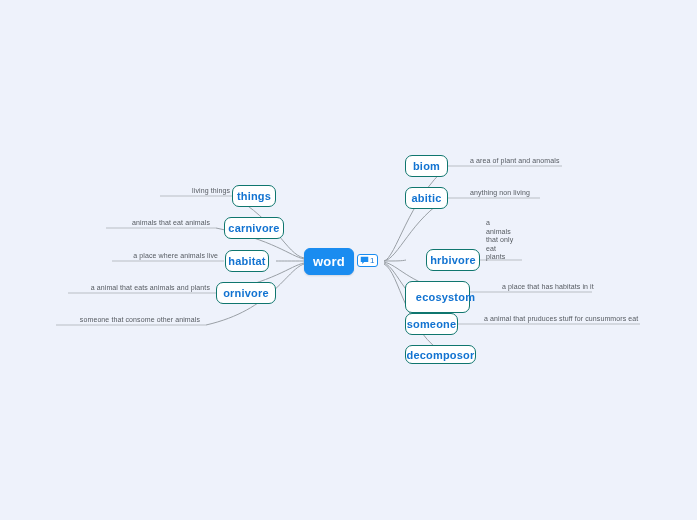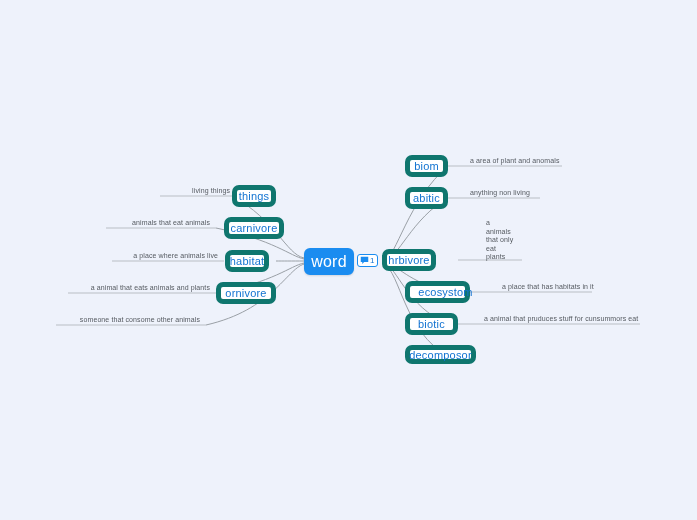--- a/index.html
+++ b/index.html
@@ -23,36 +23,36 @@
     left: 0;
     top: 0;
     width: 697px;
     height: 520px;
     pointer-events: none;
   }
   .node {
     position: absolute;
     box-sizing: border-box;
     background: #ffffff;
-    border: 5px solid #0f766e;
+    border: 1px solid #0f766e;
     border-radius: 7px;
     color: #1273d1;
-    font-weight: normal;
+    font-weight: bold;
     font-size: 11px;
     display: flex;
     align-items: center;
     justify-content: center;
     white-space: nowrap;
     letter-spacing: .2px;
   }
   .node.root {
     background: #1a8cf0;
     border-color: #1a8cf0;
     color: #ffffff;
-    font-size: 16px;
+    font-size: 13px;
     border-radius: 6px;
     box-shadow: 0 1px 2px rgba(0,0,0,.12);
   }
   .badge {
     position: absolute;
     display: flex;
     align-items: center;
     gap: 1px;
     background: #ffffff;
     border: 1px solid #1a8cf0;
@@ -128,23 +128,23 @@
   <div class="node" style="left:216px; top:282px; width:60px; height:22px;">ornivore</div>
 
   <div class="annot left" style="left:160px; top:187px; width:70px;">living things</div>
   <div class="annot left" style="left:106px; top:219px; width:104px;">animals that eat animals</div>
   <div class="annot left" style="left:112px; top:252px; width:106px;">a place where animals live</div>
   <div class="annot left" style="left:68px; top:284px; width:142px;">a animal that eats animals and plants</div>
   <div class="annot left" style="left:56px; top:316px; width:144px;">someone that consome other animals</div>
 
   <div class="node" style="left:405px; top:155px; width:43px; height:22px;">biom</div>
   <div class="node" style="left:405px; top:187px; width:43px; height:22px;">abitic</div>
-  <div class="node" style="left:382px; top:249px; width:54px; height:22px;">hrbivore</div>
-  <div class="node" style="left:405px; top:281px; width:65px; height:22px;padding-left:16px;">ecosystom</div>
-  <div class="node" style="left:405px; top:313px; width:53px; height:22px;">biotic</div>
+  <div class="node" style="left:426px; top:249px; width:54px; height:22px;">hrbivore</div>
+  <div class="node" style="left:405px; top:281px; width:65px; height:32px;padding-left:16px;">ecosystom</div>
+  <div class="node" style="left:405px; top:313px; width:53px; height:22px;">someone</div>
   <div class="node" style="left:405px; top:345px; width:71px; height:19px;">decomposor</div>
 
   <div class="annot right" style="left:470px; top:157px; width:110px;">a area of plant and anomals</div>
   <div class="annot right" style="left:470px; top:189px; width:100px;">anything non living</div>
   <div class="annot right" style="left:486px; top:219px; width:60px;">a
 animals
 that only
 eat
 plants</div>
   <div class="annot right" style="left:502px; top:283px; width:110px;">a place that has habitats in it</div>

